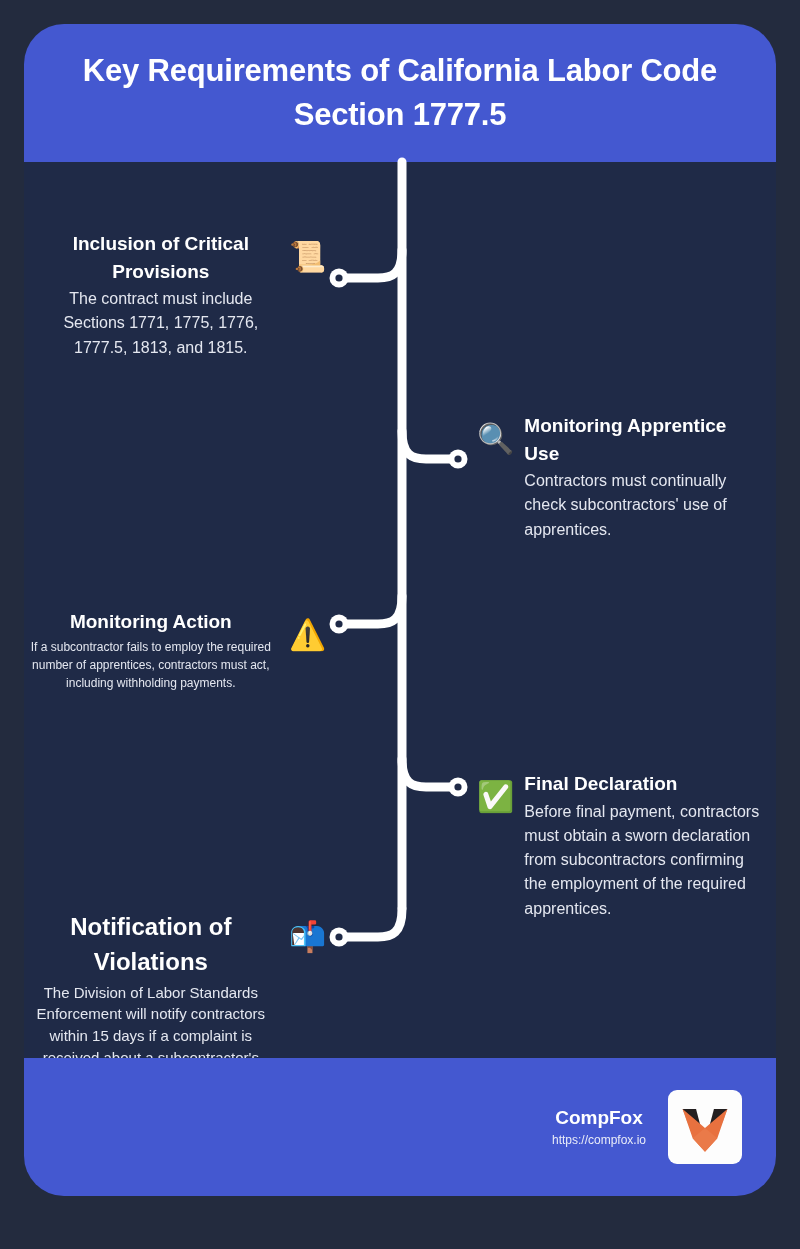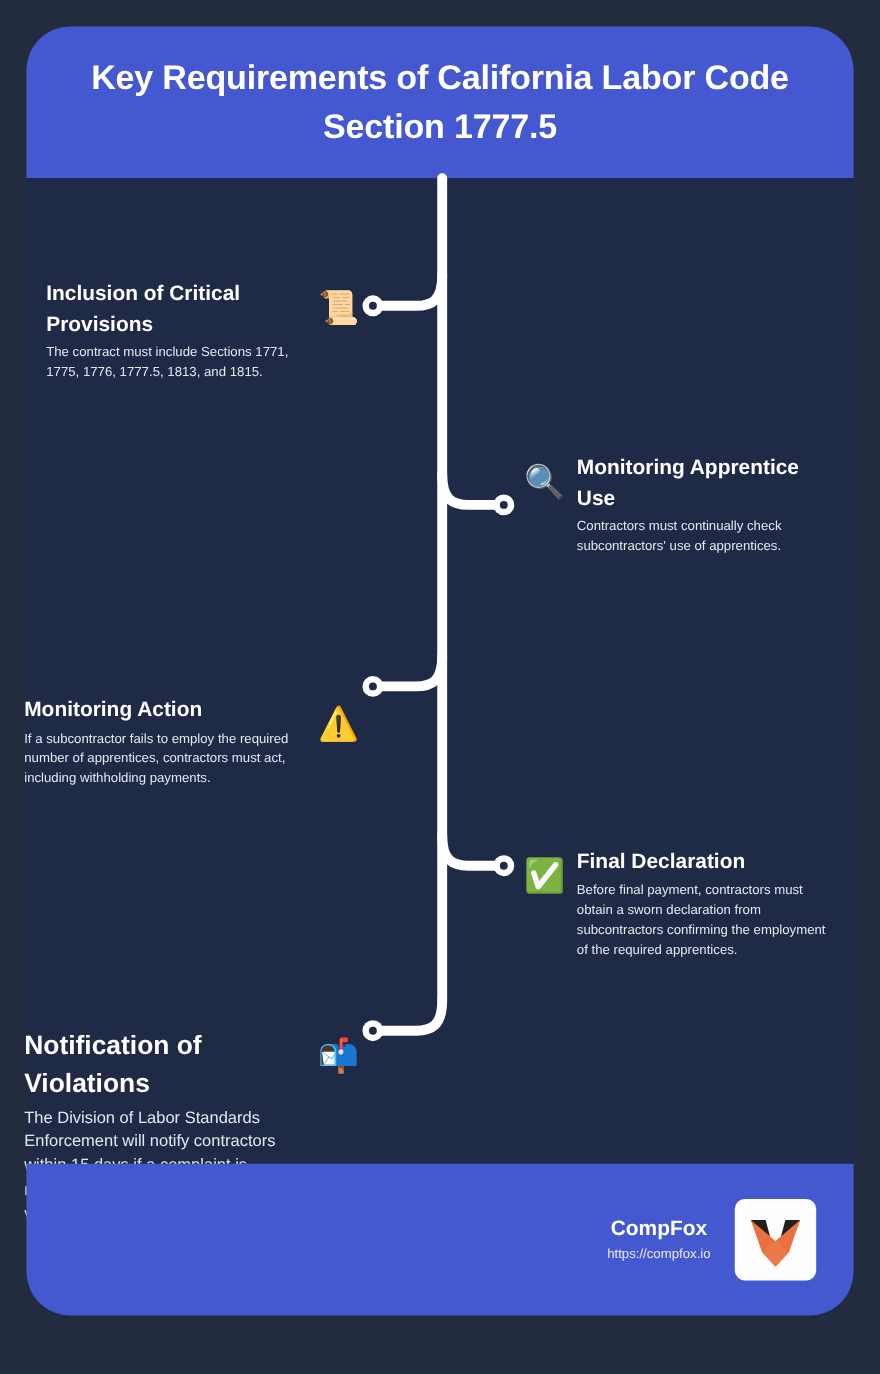--- a/index.html
+++ b/index.html
@@ -85,41 +85,41 @@
     pointer-events:none;
   }
 
   
   .item {
     position:absolute;
     display:flex;
     align-items:flex-start;
     gap:10px;
   }
-  .item-left  { flex-direction:row;         text-align:left;margin-top:24px; }
+  .item-left  { flex-direction:row;         text-align:center; }
   .item-right { flex-direction:row-reverse; text-align:left;  }
 
   .item-icon {
     font-size:30px;
     line-height:1;
     flex:none;
     margin-top:12px;
   }
   .item-body { flex:1; }
 
   .item-title {
     color:#ffffff;
     font-size:19px;
     font-weight:bold;
     line-height:1.45;
     margin-bottom:2px;
   }
   .item-desc {
     color:#e4e7f0;
-    font-size:12px;
+    font-size:16px;
     line-height:1.52;
   }
 
   
   #item-0 { left:42px;  top:230px; width:285px; }
   #item-1 { left:477px; top:412px; width:285px; }
   #item-2 { left:22px;  top:608px; width:305px; }
   #item-3 { left:477px; top:770px; width:285px; }
   #item-4 { left:22px;  top:910px; width:305px; }
 

